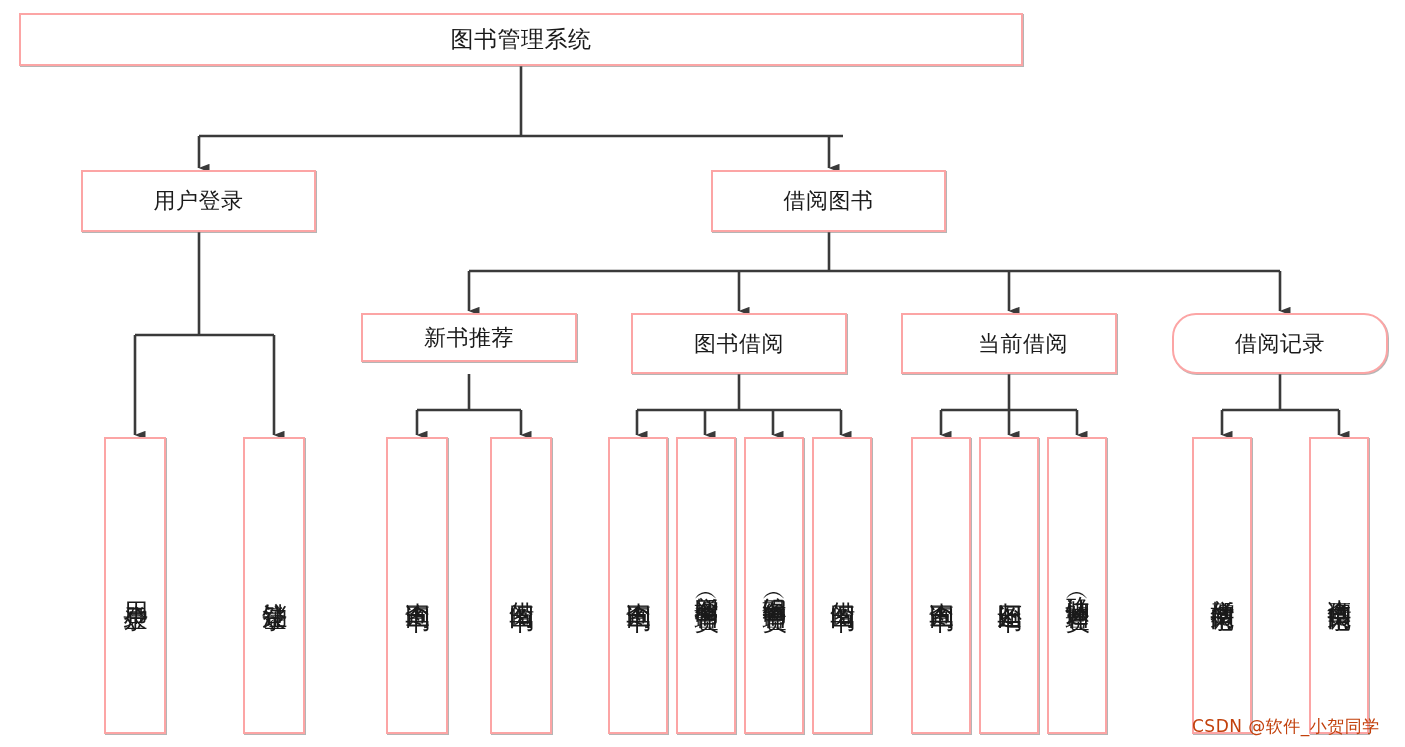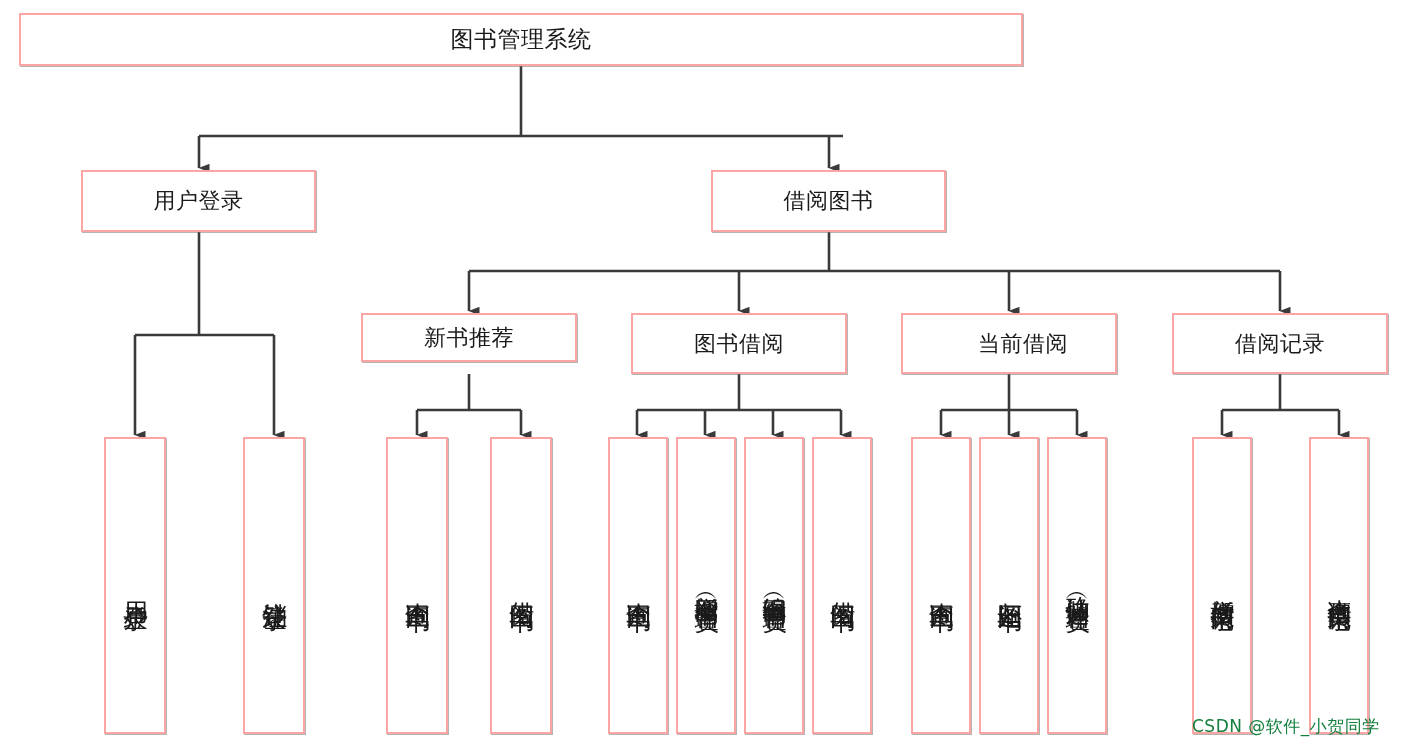--- a/index.html
+++ b/index.html
@@ -63,21 +63,21 @@
     line-height: 1.05;
     letter-spacing: 2px;
     white-space: nowrap;
     transform: none;
   }
   .node.v.tall .label {
     font-size: 24px;
   }
   .watermark {
     position: absolute;
-    color: #15803d;
+    color: #c2410c;
     font-size: 17px;
     letter-spacing: 0.5px;
     white-space: nowrap;
     user-select: none;
   }
 </style>
 </head>
 <body>
 
 <div id="canvas">
@@ -145,21 +145,21 @@
 
   <div class="node h" style="left:361px; top:313px; width:216px; height:49px;">
     <span class="label">新书推荐</span>
   </div>
   <div class="node h" style="left:631px; top:313px; width:216px; height:61px;">
     <span class="label">图书借阅</span>
   </div>
   <div class="node h" style="left:901px; top:313px; width:216px; height:61px;padding-left:28px;">
     <span class="label">当前借阅</span>
   </div>
-  <div class="node h" style="left:1172px; top:313px; width:216px; height:61px;">
+  <div class="node h" style="left:1172px; top:313px; width:216px; height:61px;border-radius:24px;">
     <span class="label">借阅记录</span>
   </div>
 
   <div class="node v" style="left:104px; top:437px; width:62px; height:297px;">
     <span class="label">用户登录</span>
   </div>
   <div class="node v" style="left:243px; top:437px; width:62px; height:297px;">
     <span class="label">注销登录</span>
   </div>
 

